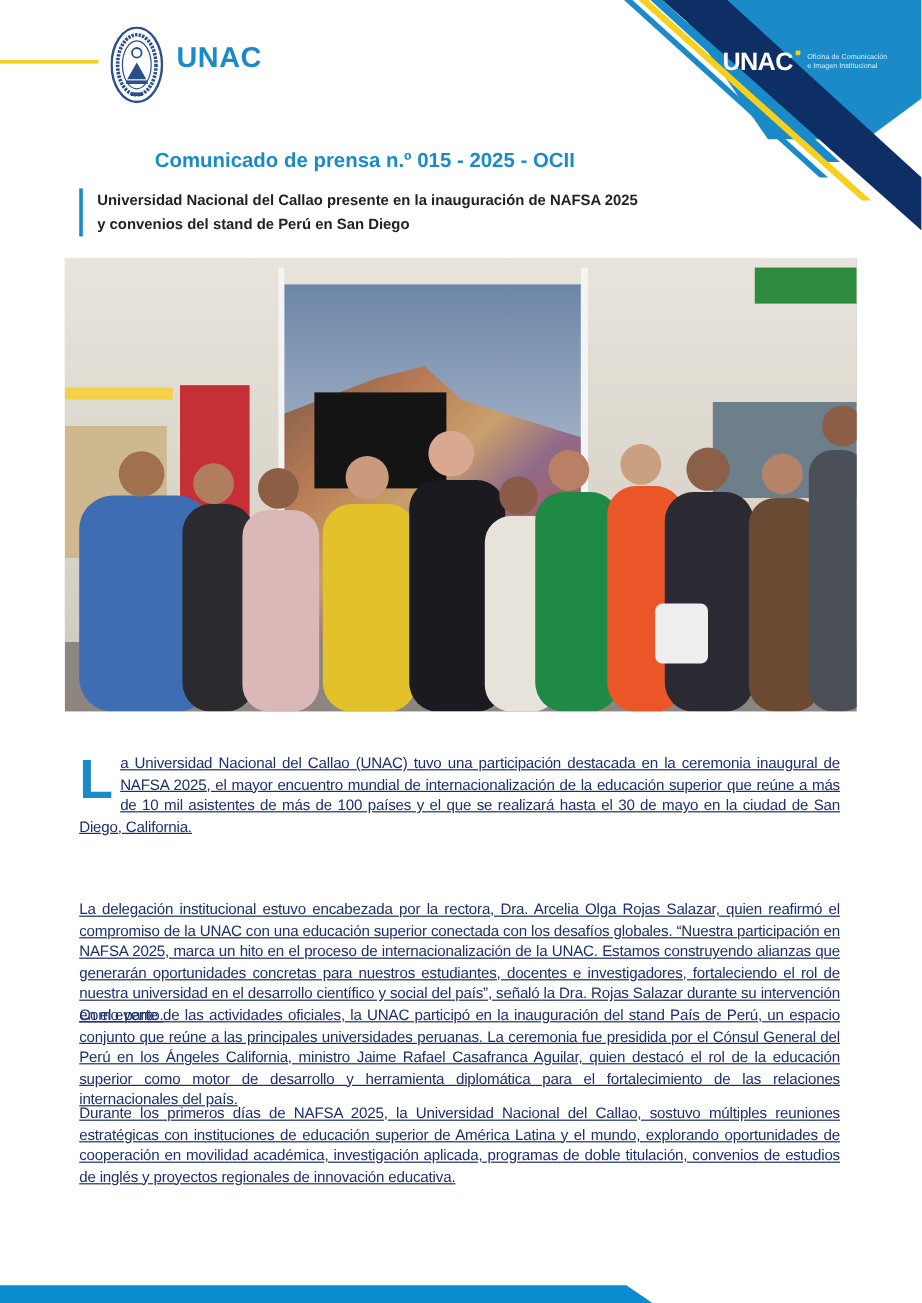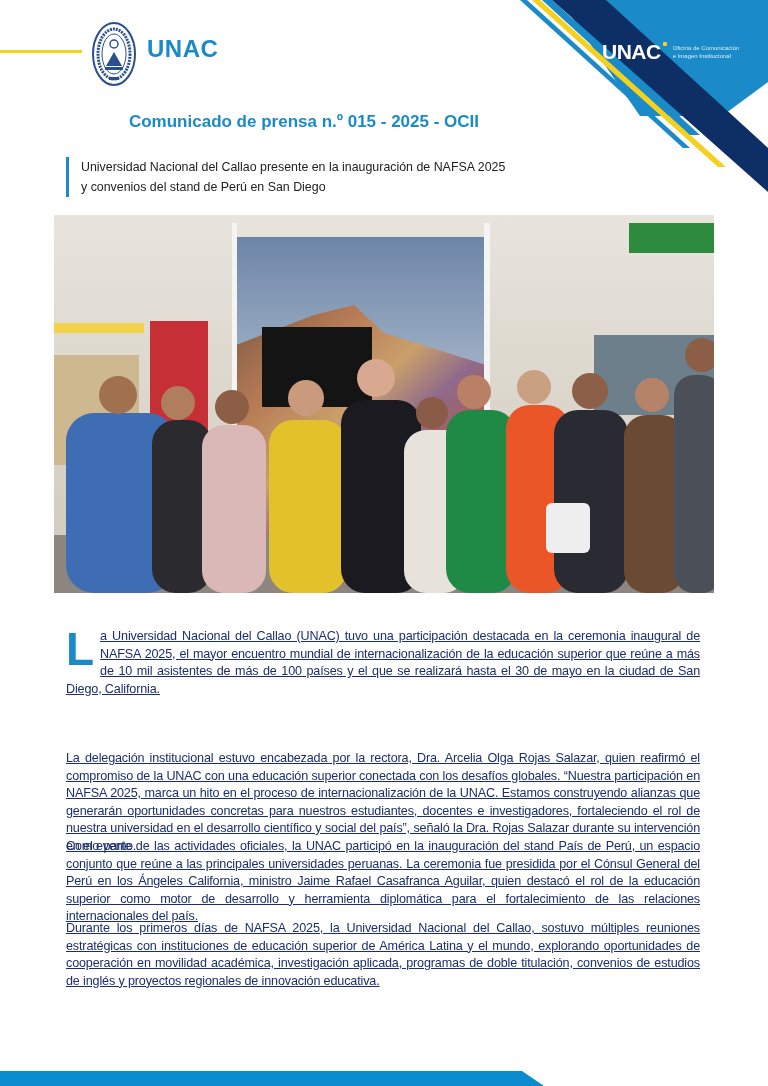--- a/index.html
+++ b/index.html
@@ -12,24 +12,24 @@
 
     .logo-line { position: absolute; left: 0; top: 50px; width: 82px; height: 3px; background: #f5d01d; }
     .seal { position: absolute; left: 92px; top: 22px; width: 44px; height: 64px; }
     .brand { position: absolute; left: 147px; top: 35px; font-size: 24px; font-weight: bold; color: #1a8bc8; letter-spacing: 0.5px; }
 
     .ocii-block { position: absolute; left: 602px; top: 40px; display: flex; align-items: center; }
     .ocii-mark { font-size: 21px; font-weight: bold; color: #ffffff; letter-spacing: -0.5px; position: relative; }
     .ocii-dot { position: absolute; right: -6px; top: 2px; width: 4px; height: 4px; background: #f5d01d; border-radius: 1px; }
     .ocii-sub { margin-left: 12px; font-size: 6px; line-height: 8px; color: #d8eefa; }
 
-    .release-title { position: absolute; left: 0; width: 608px; top: 112px; text-align: center; font-size: 17px; font-weight: bold; color: #1a8bc8; }
+    .release-title { position: absolute; left: 0; width: 608px; top: 124px; text-align: center; font-size: 17px; font-weight: bold; color: #1a8bc8; }
 
     .subhead { position: absolute; left: 66px; top: 157px; border-left: 3px solid #1a8bc8; padding-left: 12px; }
-    .subhead-line { font-size: 12.4px; font-weight: normal; color: #222222; line-height: 20px; display: block; }
+    .subhead-line { font-size: 12.4px; font-weight: bold; color: #222222; line-height: 20px; display: block; }
 
     .photo { position: absolute; left: 54px; top: 215px; width: 660px; height: 378px; overflow: hidden; background: #c9c7c2; }
 
     .body-text { position: absolute; left: 66px; width: 634px; font-family: "Liberation Sans Narrow", "Liberation Sans", sans-serif; font-size: 12.6px; line-height: 17.5px; color: #1b2e6e; text-align: justify; }
     .p1 { top: 628px; }
     .p2 { top: 750px; }
     .p3 { top: 838px; }
     .p4 { top: 920px; }
     .dropcap { float: left; font-size: 46px; line-height: 38px; color: #1a8bc8; font-weight: bold; margin: 2px 6px 0 0; font-family: "Liberation Sans", sans-serif; }
     .body-text p { margin: 0; letter-spacing: -0.15px; text-decoration: underline; }

